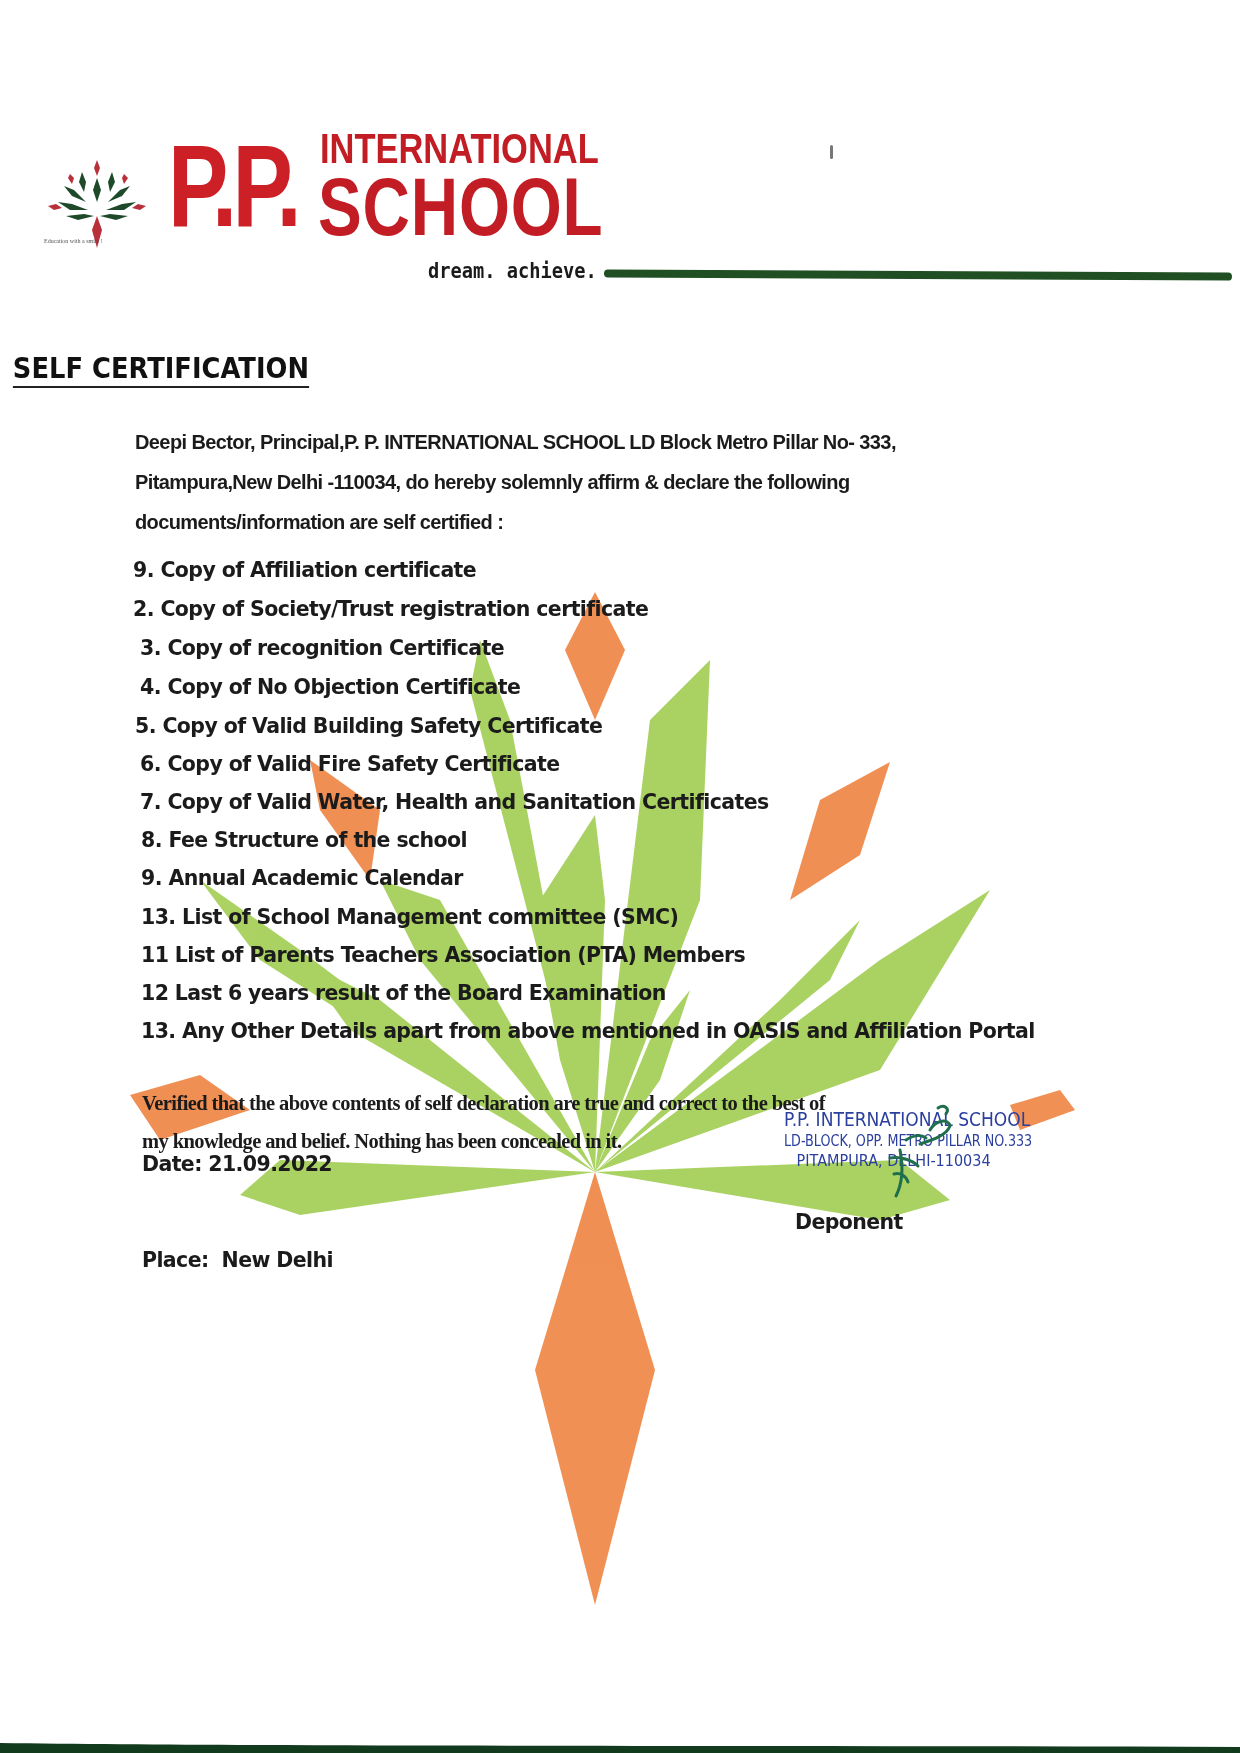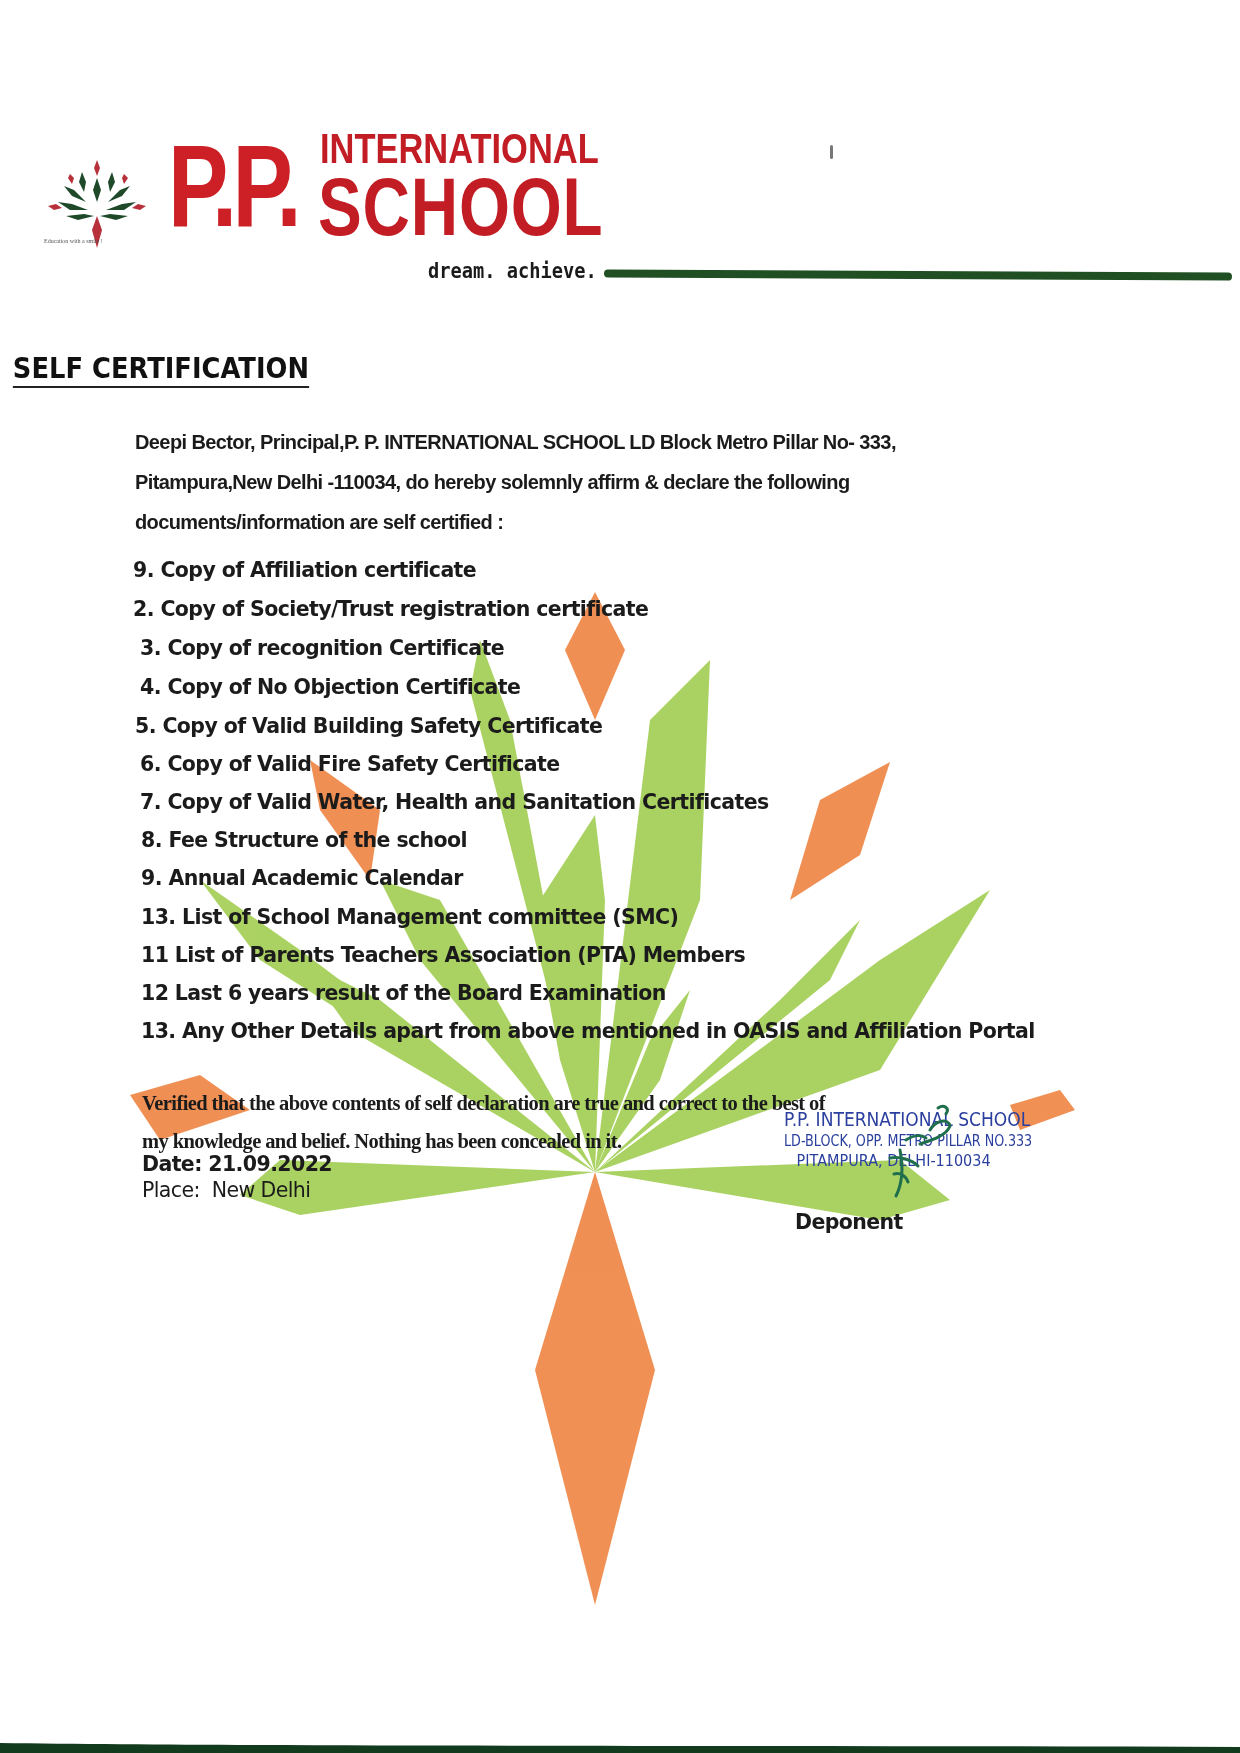--- a/index.html
+++ b/index.html
@@ -20,21 +20,21 @@
   .scan-mark { position:absolute; left:830px; top:145px; width:3px; height:14px; background:#777; border-radius:2px; z-index:2; }
 
   
   .title { position:absolute; left:0; width:1240px; top:352px; text-align:left; font-family:"DejaVu Sans", sans-serif; font-weight:700; font-size:28px; z-index:2; }
   .title span { border-bottom:2px solid #222; padding-bottom:1px; transform:scaleX(0.92); display:inline-block; }
   .para { position:absolute; left:135px; top:422px; width:980px; font-family:Liberation Sans, sans-serif; font-weight:700; font-size:20px; line-height:40px; color:#1b1b1b; z-index:2; letter-spacing:-0.6px; }
   .list { position:absolute; left:133px; top:556px; z-index:2; font-family:"DejaVu Sans", sans-serif; font-weight:700; font-size:20.5px; color:#1b1b1b; letter-spacing:-0.6px; }
   .list .item { position:absolute; white-space:nowrap; line-height:28px; }
   .verify { position:absolute; left:142px; top:1055px; width:1000px; font-family:Liberation Serif, serif; font-weight:700; font-size:20.5px; line-height:38px; color:#1b1b1b; z-index:2; letter-spacing:-0.6px;margin-top:29px; }
   .date { position:absolute; left:142px; top:1152px; font-family:"DejaVu Sans", sans-serif; font-weight:700; font-size:20.5px; color:#1b1b1b; z-index:2; letter-spacing:-0.6px;text-align:right; }
-  .place { position:absolute; left:142px; top:1178px; font-family:"DejaVu Sans", sans-serif; font-weight:400; font-size:20.5px; color:#1b1b1b; z-index:2; letter-spacing:-0.6px; white-space:pre; }
+  .place { position:absolute; left:142px; top:1248px; font-family:"DejaVu Sans", sans-serif; font-weight:700; font-size:20.5px; color:#1b1b1b; z-index:2; letter-spacing:-0.6px; white-space:pre; }
   .deponent { position:absolute; left:795px; top:1210px; font-family:"DejaVu Sans", sans-serif; font-weight:700; font-size:20.5px; color:#1b1b1b; z-index:2; letter-spacing:-0.6px; }
 
   
   .stamp { position:absolute; left:784px; top:1108px; z-index:3; color:#2a3f9e; font-family:"DejaVu Sans", sans-serif; }
   .stamp .l1 { font-size:19px; font-weight:400; transform:scaleX(0.9); transform-origin:left; white-space:nowrap; }
   .stamp .l2 { font-size:15px; margin-top:2px; transform:scaleX(0.85); transform-origin:left; white-space:nowrap; }
   .stamp .l3 { font-size:16px; margin-top:1px; padding-left:14px; transform:scaleX(0.9); transform-origin:left; white-space:nowrap; }
   .signature { position:absolute; left:860px; top:1100px; width:110px; height:100px; z-index:4; }
 
   

